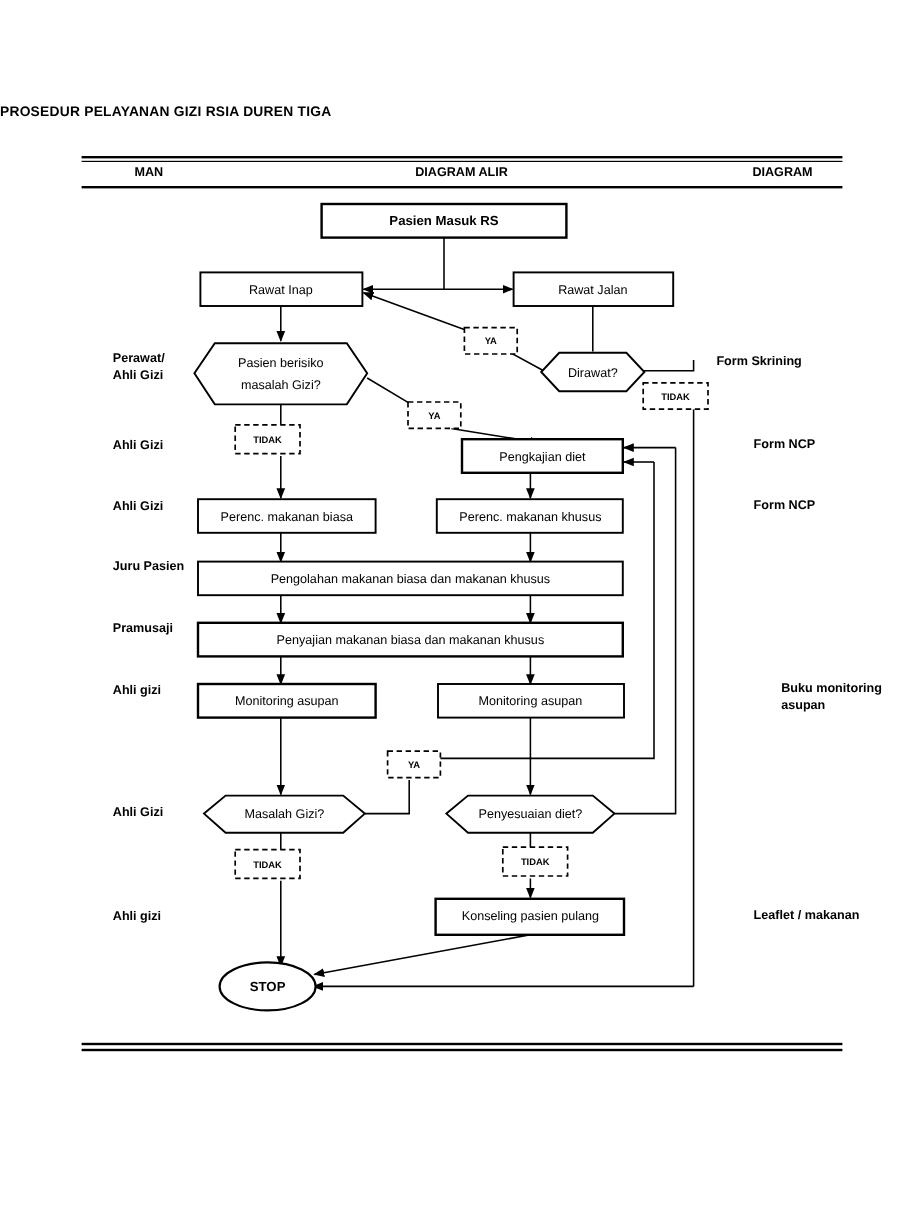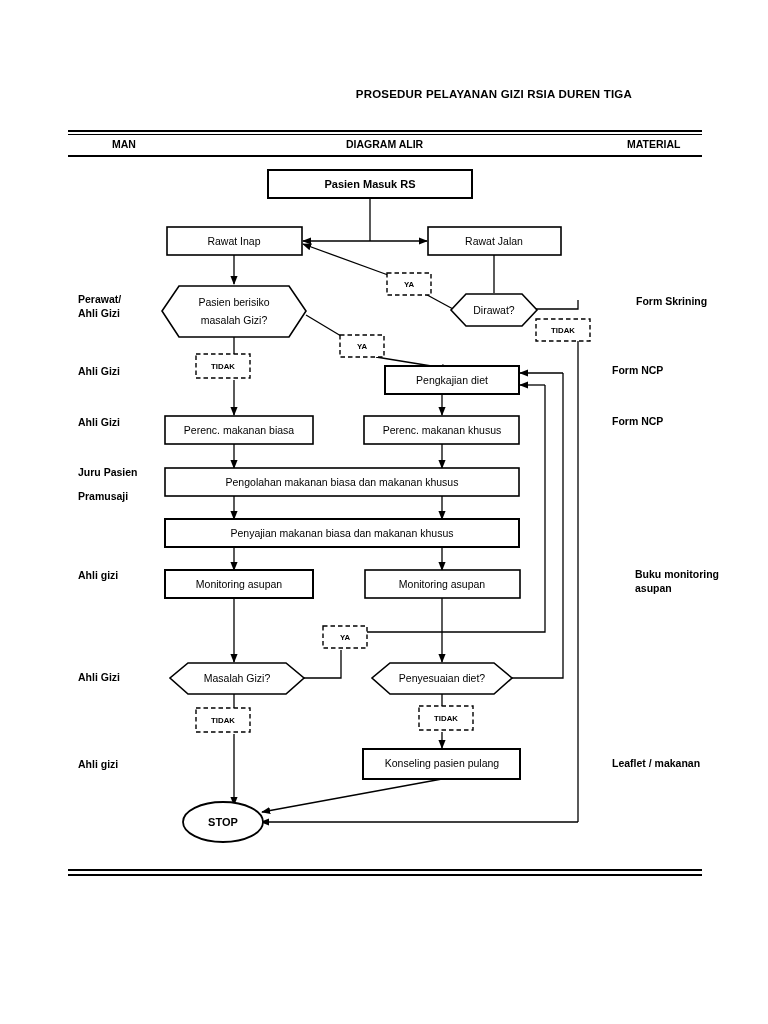--- a/index.html
+++ b/index.html
@@ -1,36 +1,36 @@
 <!DOCTYPE html>
 <html><head>
 <meta charset="utf-8">
 <style>
   html,body{margin:0;padding:0;background:#ffffff;}
   body{width:768px;height:1024px;font-family:"Liberation Sans",sans-serif;color:#000;}
   #page{position:relative;width:768px;height:1024px;overflow:hidden;background:#fff;}
 
   .doc-title{
-    position:absolute;left:0;top:88px;width:632px;text-align:right;
+    position:absolute;left:0;top:88px;width:632px;text-align:left;
     font-size:11.5px;font-weight:bold;letter-spacing:.2px;
   }
 
   .rule{position:absolute;background:#000;}
   .rule.top-a{left:68px;top:130px;width:634px;height:2px;}
   .rule.top-b{left:68px;top:134px;width:634px;height:1px;}
   .rule.mid  {left:68px;top:155px;width:634px;height:1.6px;}
   .rule.bot-a{left:68px;top:869px;width:634px;height:2px;}
   .rule.bot-b{left:68px;top:874px;width:634px;height:1.6px;}
 
   .col-head{position:absolute;font-size:10.5px;font-weight:bold;}
   .col-head.man{left:100px;top:138px;padding-left:12px;}
   .col-head.alir{left:346px;top:138px;}
   .col-head.material{left:627px;top:138px;}
 
-  .sidelabel{position:absolute;font-size:10.5px;font-weight:bold;line-height:14px;white-space:pre-line;}
+  .sidelabel{position:absolute;font-size:10.5px;font-weight:bold;line-height:14px;white-space:pre-line;margin-left:16px;}
 
   svg#flow{position:absolute;left:0;top:0;width:768px;height:1024px;}
   svg#flow text{font-family:"Liberation Sans",sans-serif;fill:#000;}
   .nodetxt{font-size:10.5px;text-anchor:middle;dominant-baseline:middle;}
   .nodetxt.b{font-weight:bold;font-size:11px;}
   .tagtxt{font-size:7.8px;font-weight:bold;text-anchor:middle;dominant-baseline:middle;}
   .shape{fill:#fff;stroke:#000;}
   .ln{stroke:#000;fill:none;}
   .tagbox{fill:#fff;stroke:#000;stroke-width:1.4;stroke-dasharray:4.5 3;}
 </style>
@@ -42,32 +42,32 @@
   <div class="doc-title">PROSEDUR PELAYANAN GIZI RSIA DUREN TIGA</div>
 
   <div class="rule top-a"></div>
   <div class="rule top-b"></div>
   <div class="rule mid"></div>
   <div class="rule bot-a"></div>
   <div class="rule bot-b"></div>
 
   <div class="col-head man">MAN</div>
   <div class="col-head alir">DIAGRAM ALIR</div>
-  <div class="col-head material">MATERIAL</div>
+  <div class="col-head material">DIAGRAM</div>
 
   <div class="sidelabel" style="left:78px;top:292px;">Perawat/<br>Ahli Gizi</div>
   <div class="sidelabel" style="left:78px;top:364px;">Ahli Gizi</div>
   <div class="sidelabel" style="left:78px;top:415px;">Ahli Gizi</div>
   <div class="sidelabel" style="left:78px;top:465px;">Juru Pasien</div>
-  <div class="sidelabel" style="left:78px;top:489px;">Pramusaji</div>
+  <div class="sidelabel" style="left:78px;top:517px;">Pramusaji</div>
   <div class="sidelabel" style="left:78px;top:568px;">Ahli gizi</div>
   <div class="sidelabel" style="left:78px;top:670px;">Ahli Gizi</div>
   <div class="sidelabel" style="left:78px;top:757px;">Ahli gizi</div>
 
-  <div class="sidelabel" style="left:636px;top:294px;">Form Skrining</div>
+  <div class="sidelabel" style="left:581px;top:294px;">Form Skrining</div>
   <div class="sidelabel" style="left:612px;top:363px;">Form NCP</div>
   <div class="sidelabel" style="left:612px;top:414px;">Form NCP</div>
   <div class="sidelabel" style="left:635px;top:567px;">Buku monitoring<br>asupan</div>
   <div class="sidelabel" style="left:612px;top:756px;">Leaflet / makanan</div>
 
   <svg id="flow" viewBox="0 0 768 1024">
     <defs>
       <marker id="arr" viewBox="0 0 10 10" refX="9" refY="5" markerWidth="7" markerHeight="7" orient="auto-start-reverse">
         <path d="M0,1 L10,5 L0,9 z" fill="#000"></path>
       </marker>

